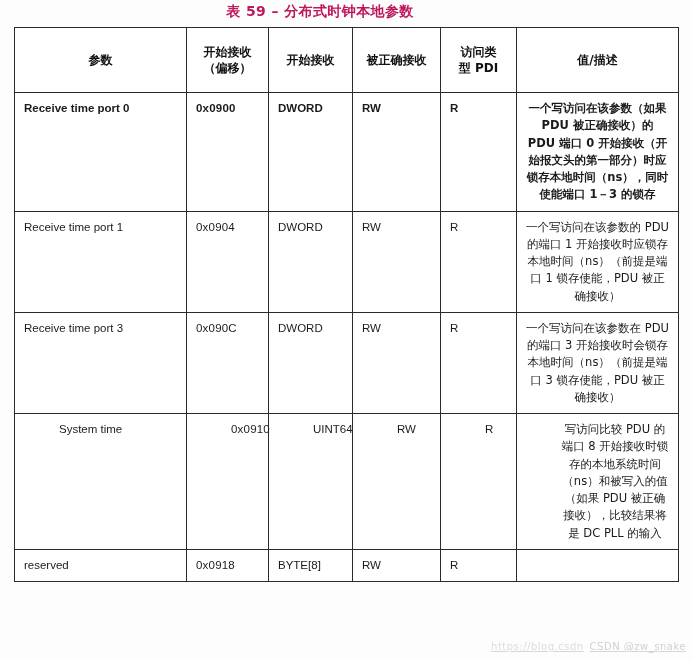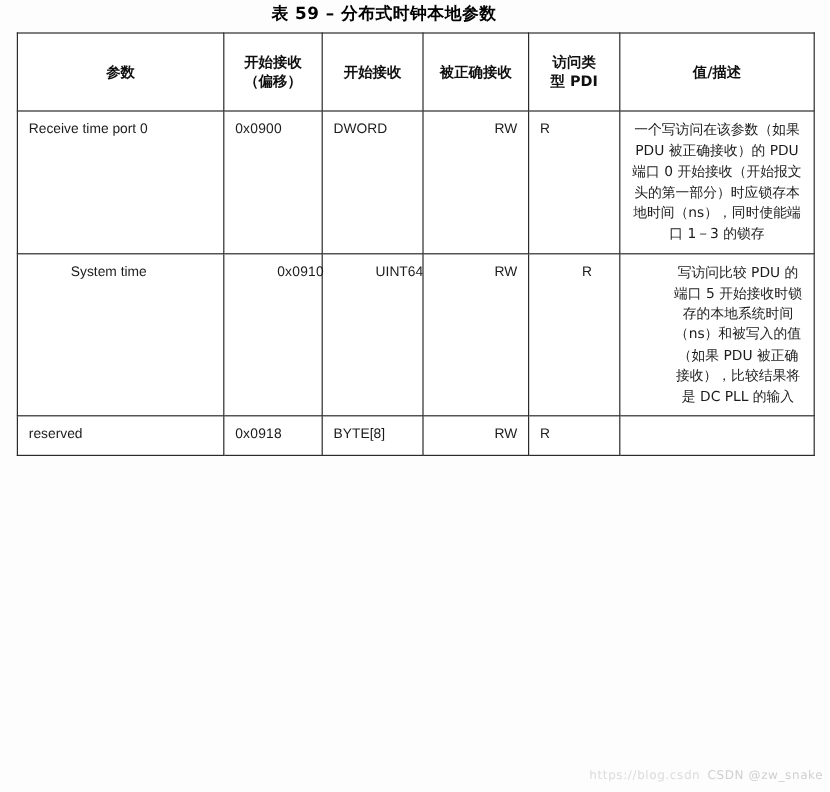--- a/index.html
+++ b/index.html
@@ -23,21 +23,21 @@
   .table-title {
     position: absolute;
     top: 3px;
     left: 0;
     width: 640px;
     text-align: center;
     font-family: "DejaVu Sans", "Liberation Sans", sans-serif;
     font-weight: bold;
     font-size: 14px;
     letter-spacing: 0.4px;
-    color: #000000;
+    color: #be185d;
   }
   .table-wrap {
     position: absolute;
     left: 14px;
     top: 27px;
     width: 664px;
   }
   table.params {
     border-collapse: collapse;
     width: 664px;
@@ -67,48 +67,49 @@
   col.c-param   { width: 172px; }
   col.c-addr    { width: 82px; }
   col.c-dtype   { width: 84px; }
   col.c-access  { width: 88px; }
   col.c-pdi     { width: 76px; }
   col.c-desc    { width: 162px; }
 
   .cell-param   { text-align: left; }
   .cell-addr    { text-align: left; }
   .cell-dtype   { text-align: left; }
-  .cell-access  { text-align: right; }
+  .cell-access  { text-align: left; }
   .cell-pdi     { text-align: left; }
   .cell-desc {
     text-align: center;
     font-family: "DejaVu Sans", "Liberation Sans", sans-serif;
     font-size: 11px;
     line-height: 1.62;
   }
   .mono-ish {
     font-family: "Liberation Sans", "DejaVu Sans", sans-serif;
     letter-spacing: 0.2px;
     margin-left: 44px;
   }
-  tr.r-tall td { height: 92px; }
+  tr.r-tall td { height: 92px; font-weight: bold; }
   tr.r-tall2 td { height: 78px; }
   tr.r-sys td { height: 100px; padding-left: 44px; }
   tr.r-short td { height: 8px; }
 
   .watermark {
     position: absolute;
     right: 6px;
     bottom: 8px;
     font-size: 10px;
     color: #d6d6d6;
     letter-spacing: 0.5px;
     white-space: nowrap;
     pointer-events: none;
     font-family: "DejaVu Sans", "Liberation Sans", sans-serif;
+    text-decoration: underline;
   }
   .watermark .wm-url { color: #dcdcdc; margin-right: 6px; }
   .watermark .wm-tag { color: #d0d0d0; }
 </style>
 </head>
 <body>
 
 <div class="page">
 
   <div class="table-title">表 59 – 分布式时钟本地参数</div>
@@ -141,27 +142,43 @@
       </thead>
       <tbody>
         <tr class="r-tall">
           <td class="cell-param">Receive time port 0</td>
           <td class="cell-addr mono-ish">0x0900</td>
           <td class="cell-dtype">DWORD</td>
           <td class="cell-access">RW</td>
           <td class="cell-pdi">R</td>
           <td class="cell-desc">一个写访问在该参数（如果 PDU 被正确接收）的 PDU 端口 0 开始接收（开始报文头的第一部分）时应锁存本地时间（ns），同时使能端口 1－3 的锁存</td>
         </tr>
+        <tr class="r-tall2">
+          <td class="cell-param">Receive time port 1</td>
+          <td class="cell-addr mono-ish">0x0904</td>
+          <td class="cell-dtype">DWORD</td>
+          <td class="cell-access">RW</td>
+          <td class="cell-pdi">R</td>
+          <td class="cell-desc">一个写访问在该参数的 PDU 的端口 1 开始接收时应锁存本地时间（ns）（前提是端口 1 锁存使能，PDU 被正确接收）</td>
+        </tr>
+        <tr class="r-tall2">
+          <td class="cell-param">Receive time port 3</td>
+          <td class="cell-addr mono-ish">0x090C</td>
+          <td class="cell-dtype">DWORD</td>
+          <td class="cell-access">RW</td>
+          <td class="cell-pdi">R</td>
+          <td class="cell-desc">一个写访问在该参数在 PDU 的端口 3 开始接收时会锁存本地时间（ns）（前提是端口 3 锁存使能，PDU 被正确接收）</td>
+        </tr>
         <tr class="r-sys">
           <td class="cell-param">System time</td>
           <td class="cell-addr mono-ish">0x0910</td>
           <td class="cell-dtype">UINT64</td>
           <td class="cell-access">RW</td>
           <td class="cell-pdi">R</td>
-          <td class="cell-desc">写访问比较 PDU 的端口 5 开始接收时锁存的本地系统时间（ns）和被写入的值（如果 PDU 被正确接收），比较结果将是 DC PLL 的输入</td>
+          <td class="cell-desc">写访问比较 PDU 的端口 8 开始接收时锁存的本地系统时间（ns）和被写入的值（如果 PDU 被正确接收），比较结果将是 DC PLL 的输入</td>
         </tr>
         <tr class="r-short">
           <td class="cell-param">reserved</td>
           <td class="cell-addr mono-ish">0x0918</td>
           <td class="cell-dtype">BYTE[8]</td>
           <td class="cell-access">RW</td>
           <td class="cell-pdi">R</td>
           <td class="cell-desc"></td>
         </tr>
 

